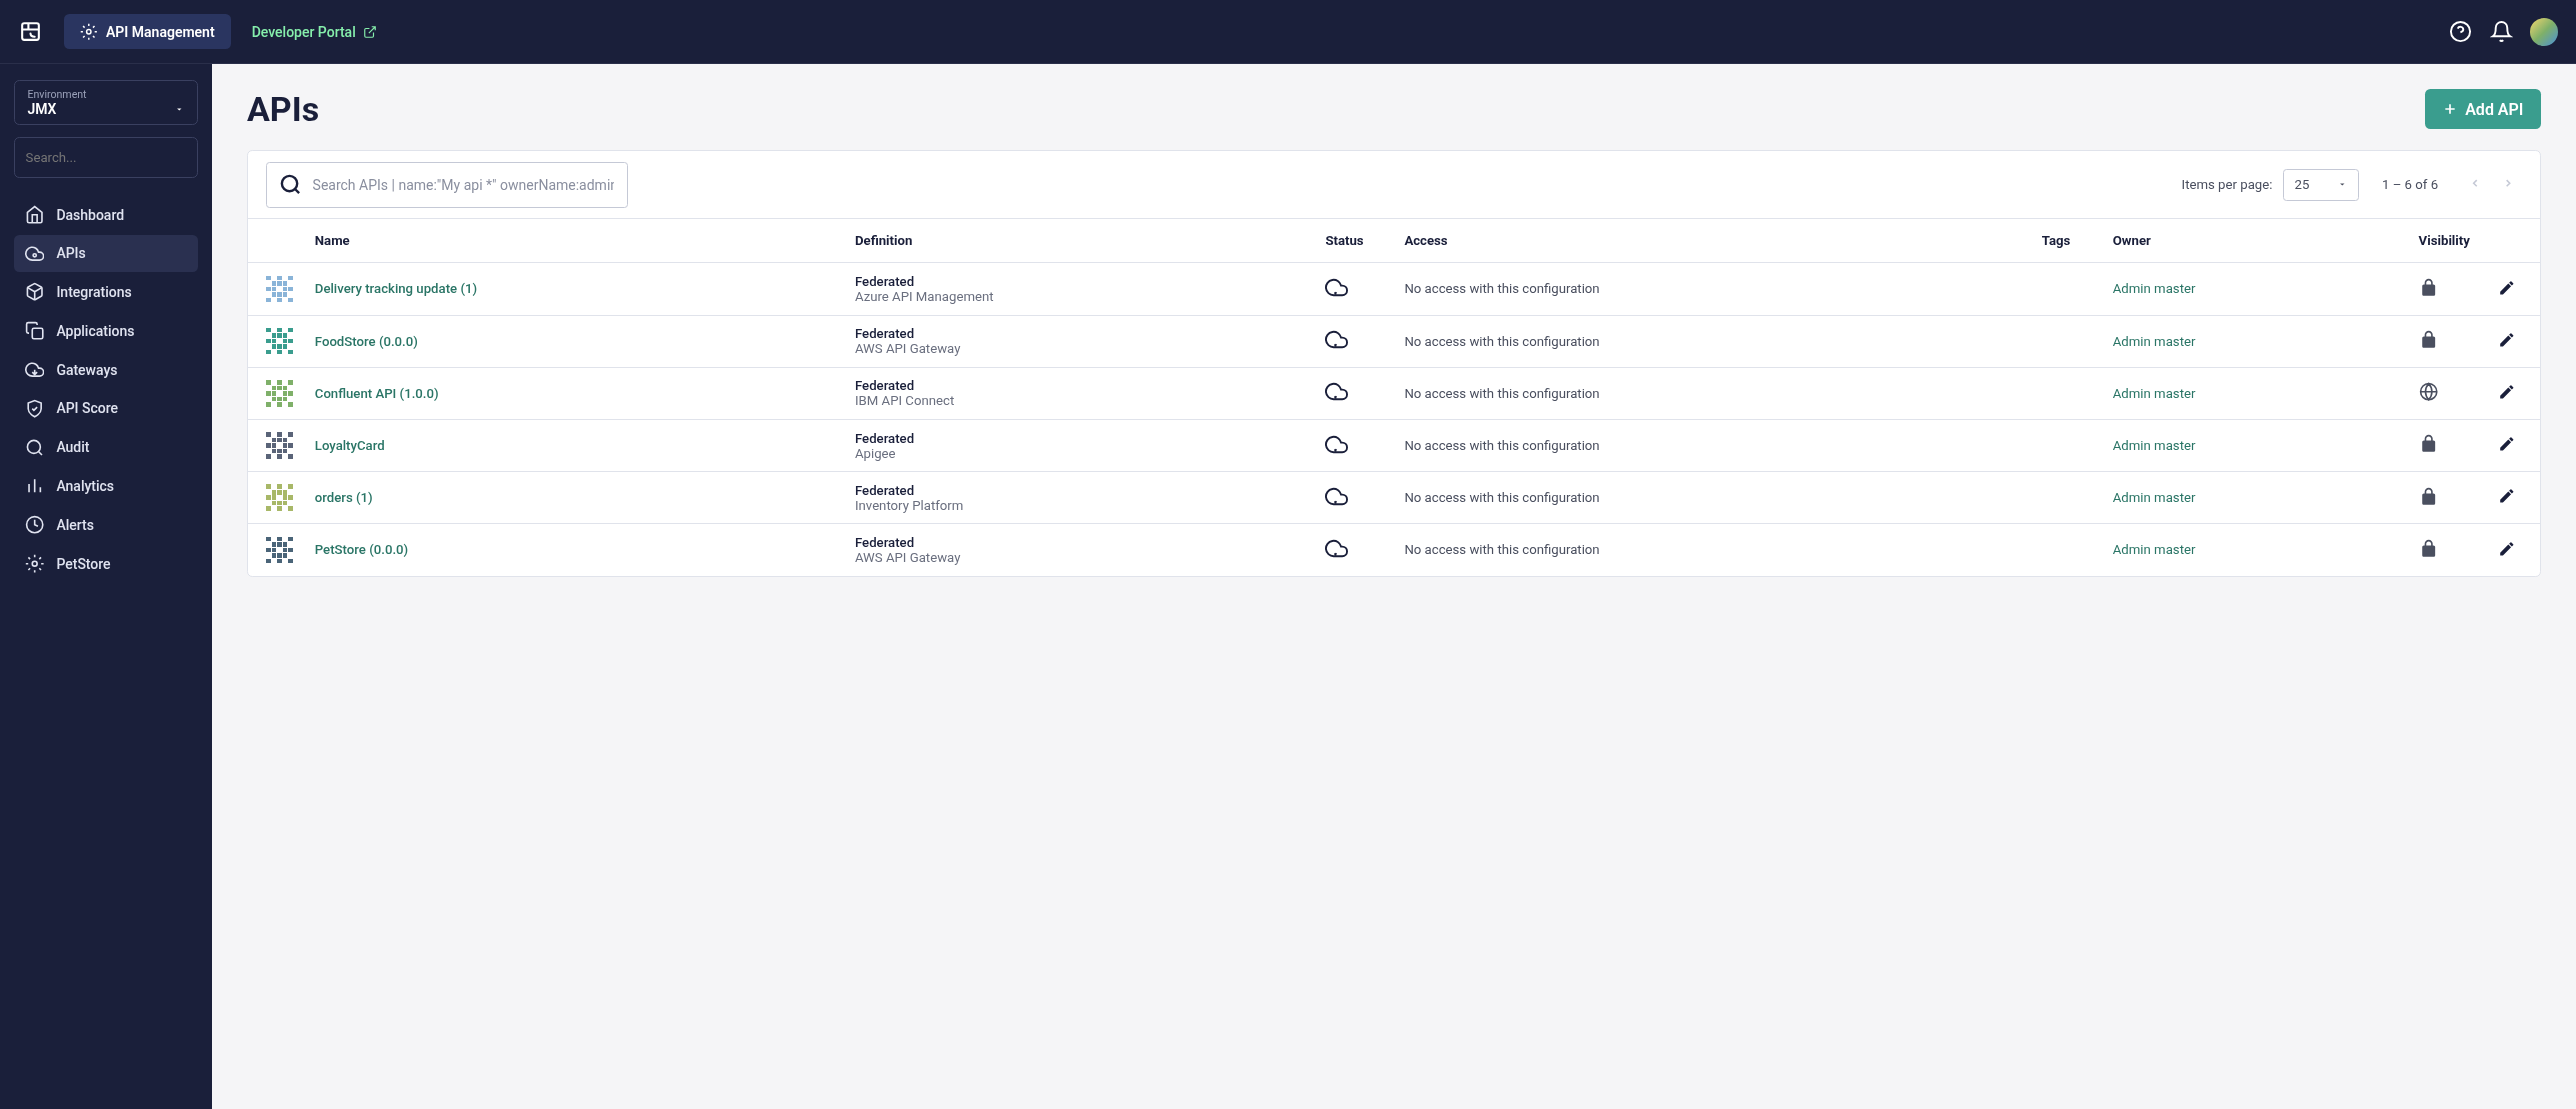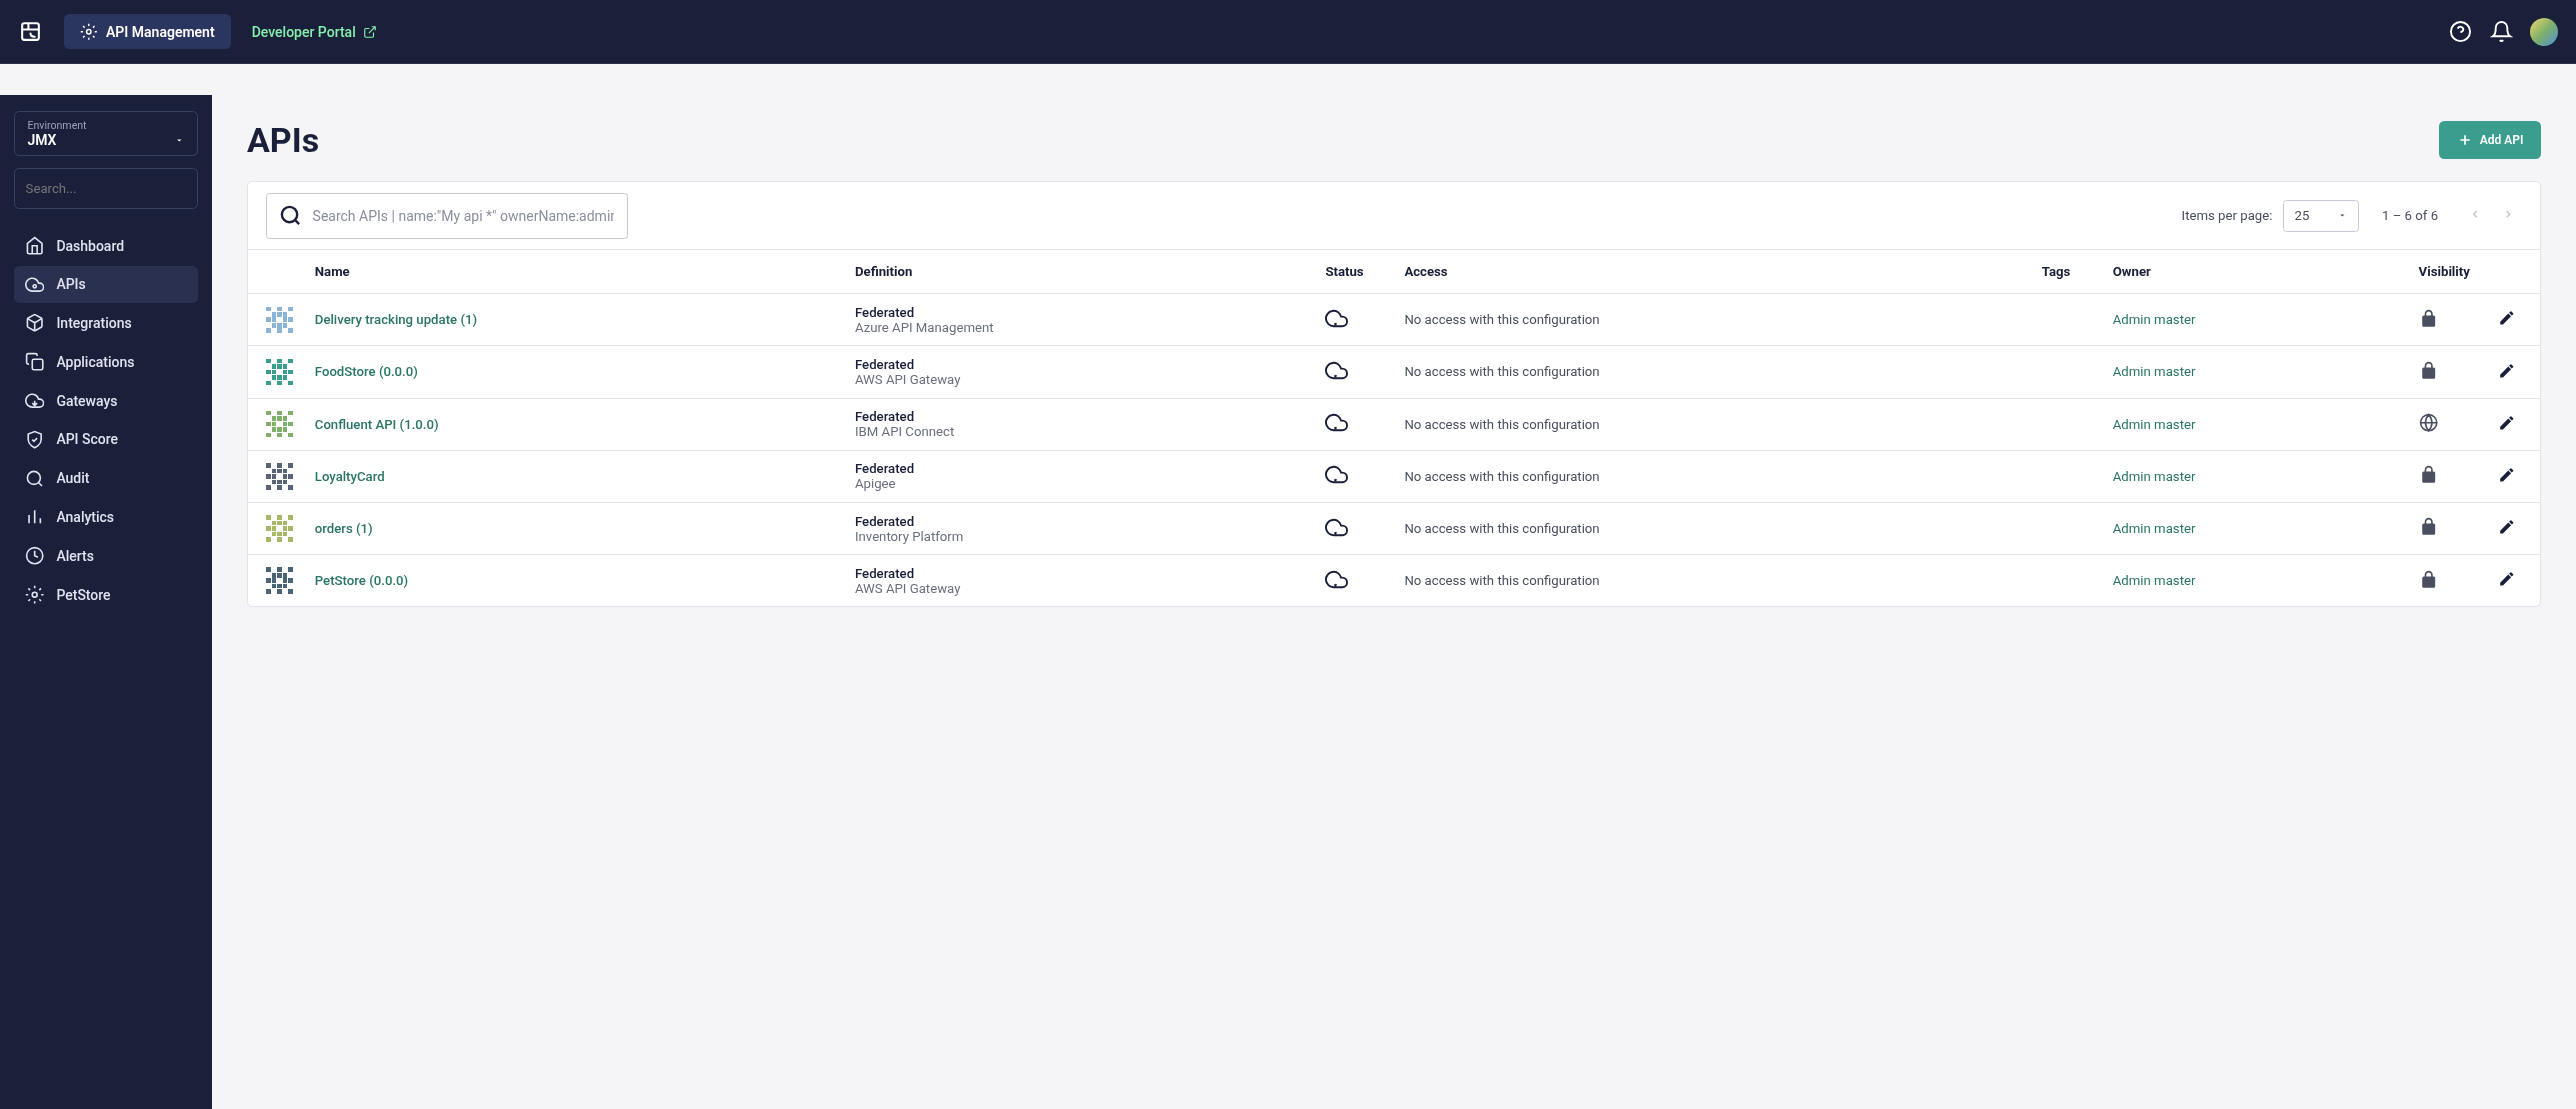--- a/index.html
+++ b/index.html
@@ -1,18 +1,18 @@
 <!DOCTYPE html>
 <html style="font-size:14px"><head>
 <meta charset="utf-8">
 <style>
 * { margin: 0; padding: 0; box-sizing: border-box; font-family: -apple-system, BlinkMacSystemFont, 'Segoe UI', Roboto, sans-serif; }
 body { background: #f5f5f7; overflow: hidden; }
 
-.app { display: flex; flex-direction: column; height: 100vh; gap: 31px; }
+.app { display: flex; flex-direction: column; height: 100vh; }
 
 
 .topbar { background: #1a1f3a; height: 64px; display: flex; align-items: center; padding: 0 17.6px; border-bottom: 0.9px solid #2a2f4a; }
 .logo { width: 25px; height: 25px; margin-right: 21px; }
 .nav-pill { background: #2a3560; color: #fff; padding: 8.8px 16px; border-radius: 5.3px; display: flex; align-items: center; gap: 8.8px; font-weight: 600; font-size: 14px; }
 .nav-pill svg { width: 17.6px; height: 17.6px; }
 .nav-link { color: #86efac; margin-left: 21px; font-size: 14px; font-weight: 500; display: flex; align-items: center; gap: 7px; }
 .topbar-right { margin-left: auto; display: flex; align-items: center; gap: 17.6px; }
 .topbar-icon { width: 23px; height: 23px; color: #fff; cursor: pointer; }
 .avatar { width: 28px; height: 28px; border-radius: 50%; background: linear-gradient(135deg, #f5d76e 0%, #7fb069 50%, #4a90d9 100%); }
@@ -30,21 +30,21 @@
 .search-box svg { width: 19.4px; height: 19.4px; color: #9aa0b8; }
 .nav-list { display: flex; flex-direction: column; gap: 1.8px; margin-top: 5.3px; }
 .nav-item { display: flex; align-items: center; gap: 12.4px; padding: 8.8px 10.6px; border-radius: 5.3px; color: #e0e3f0; cursor: pointer; font-size: 14px; font-weight: 500; }
 .nav-item.active { background: #2a3050; }
 .nav-item svg { width: 19.4px; height: 19.4px; flex-shrink: 0; }
 
 
 .main { flex: 1; padding: 25px 35px; overflow: auto; }
 .page-header { display: flex; align-items: center; justify-content: space-between; margin-bottom: 21px; }
 .page-title { font-size: 34px; font-weight: 700; color: #1a1f3a; }
-.add-btn { background: #3a9d8e; color: #fff; border: none; border-radius: 5.3px; padding: 10.6px 17.6px; font-size: 12px; font-weight: 600; display: flex; align-items: center; gap: 7px; cursor: pointer; margin-left: 28px; }
+.add-btn { background: #3a9d8e; color: #fff; border: none; border-radius: 5.3px; padding: 10.6px 17.6px; font-size: 16px; font-weight: 600; display: flex; align-items: center; gap: 7px; cursor: pointer; margin-left: 28px; }
 .add-btn svg { width: 16px; height: 16px; }
 
 
 .card { background: #fff; border: 0.9px solid #e0e3eb; border-radius: 5.3px; }
 .card-toolbar { padding: 10.6px 17.6px; display: flex; align-items: center; gap: 17.6px; border-bottom: 0.9px solid #e0e3eb; }
 .api-search { border: 0.9px solid #c5c9d6; border-radius: 3.5px; height: 46px; width: 362px; display: flex; align-items: center; padding: 0 12.4px; gap: 10.6px; }
 .api-search svg { width: 23px; height: 23px; color: #1a1f3a; }
 .api-search input { border: none; flex: 1; font-size: 14px; outline: none; color: #1a1f3a; }
 .api-search input::placeholder { color: #8a8f9f; }
 .toolbar-right { margin-left: auto; display: flex; align-items: center; gap: 23px; font-size: 13.2px; color: #4a4f5f; text-align: center; }

